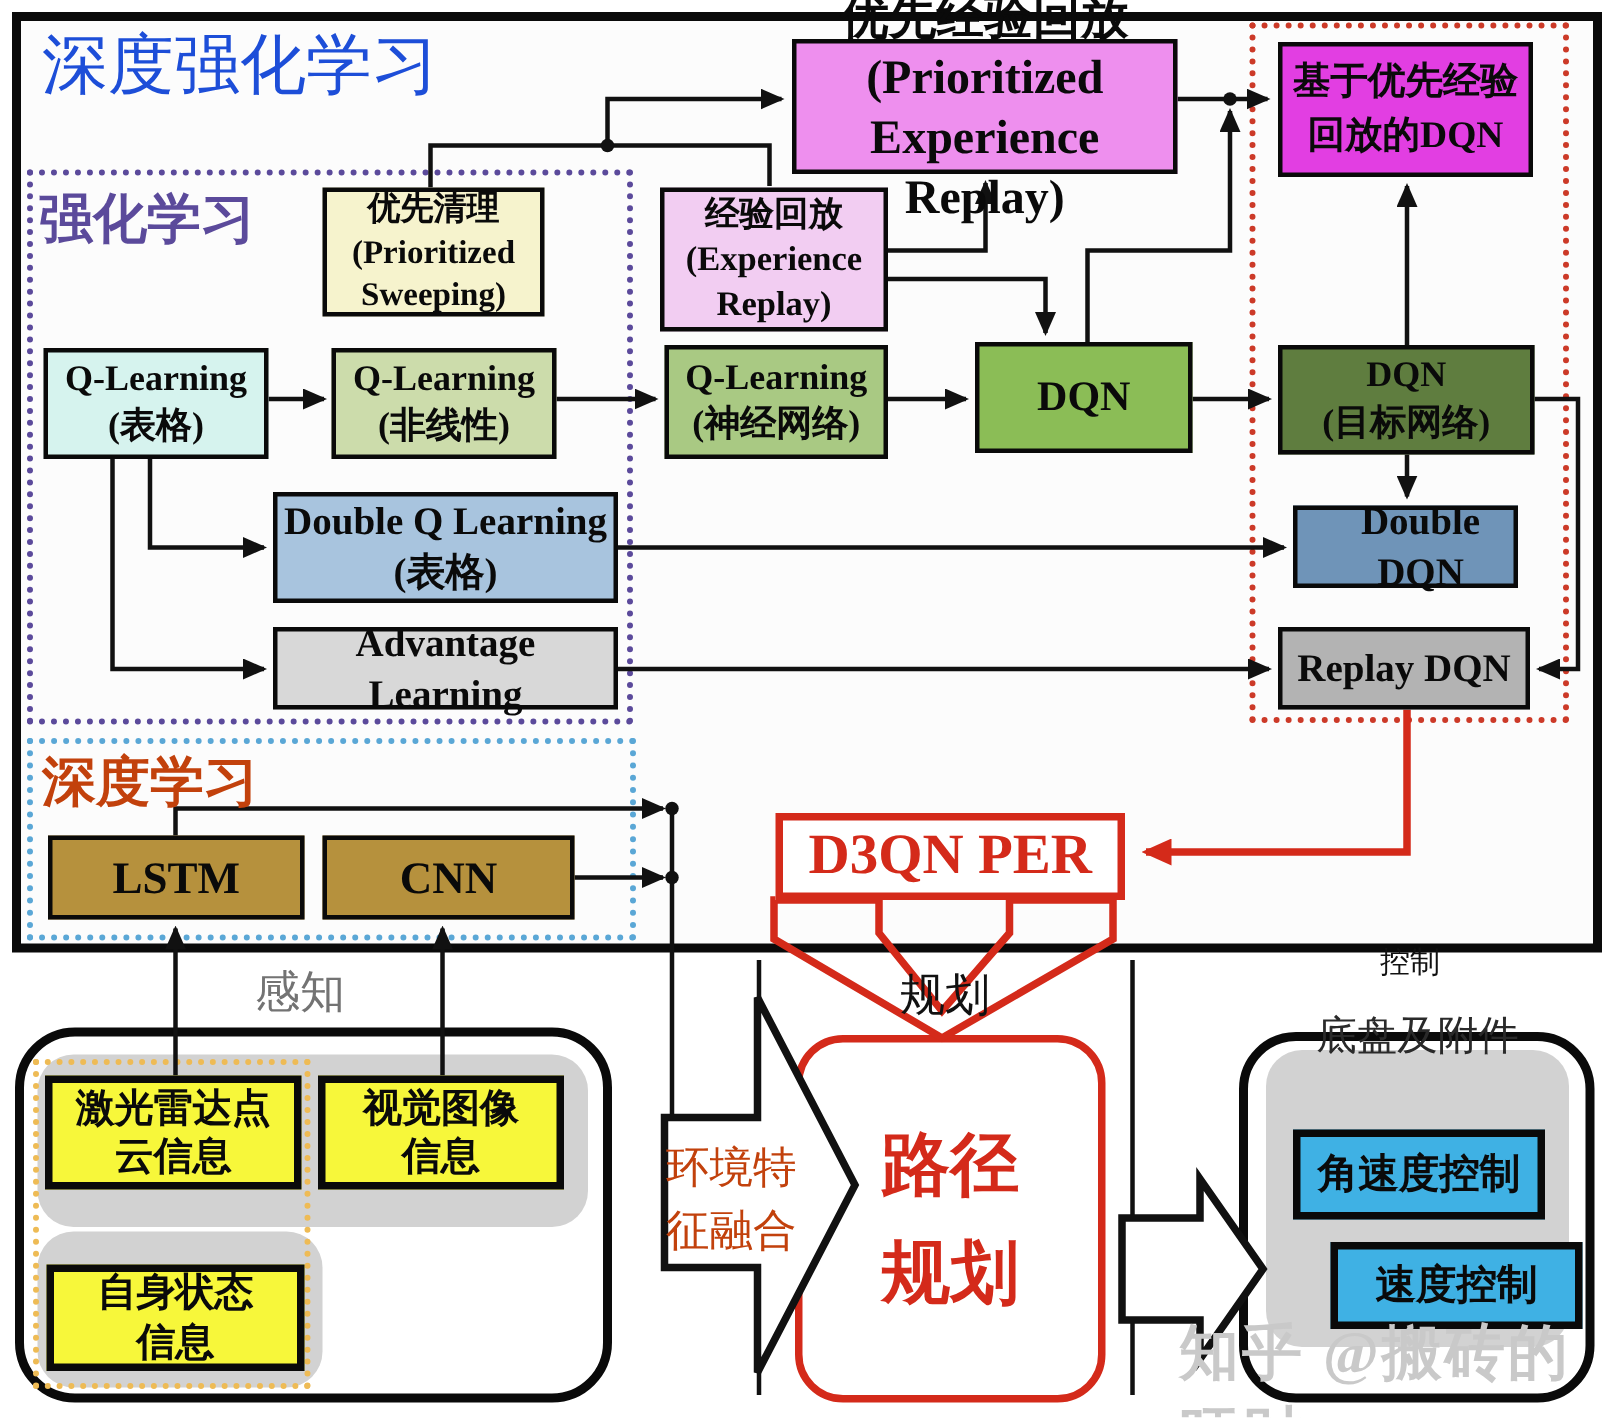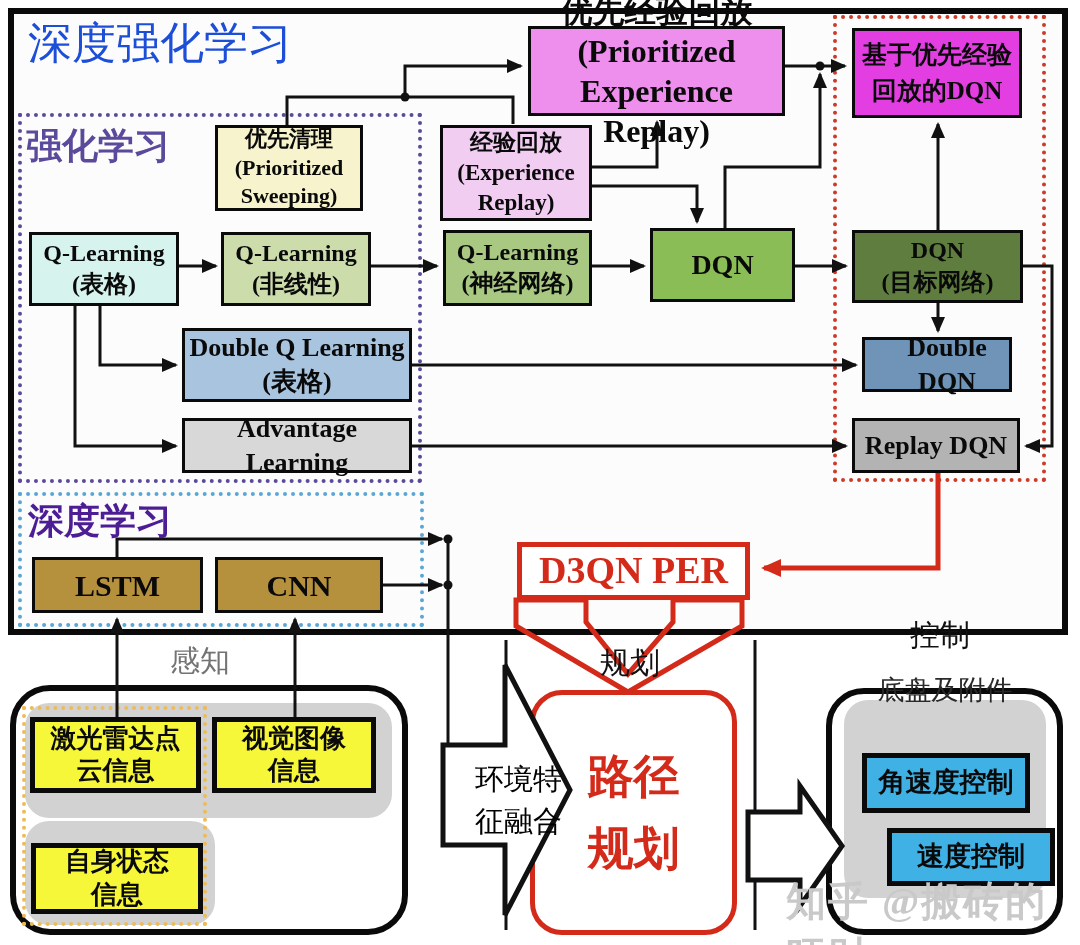--- a/index.html
+++ b/index.html
@@ -103,25 +103,25 @@
       <polygon stroke-linejoin="miter" points="516,600 516,626 628,692 742,626 742,600 673,600 673,622 628,674 586,622 586,600"></polygon>
     </g>
 
     <polygon fill="#ffffff" stroke="#111" stroke-width="5" points="443,745 505,745 505,665 570,790 505,915 505,845 443,845"></polygon>
 
     <polygon fill="#ffffff" stroke="#111" stroke-width="5" points="748,812 800,812 800,786 842,846 800,906 800,880 748,880"></polygon>
   </svg>
 
   <div class="abs lbl" style="left:28px;top:14px;font-size:44px;font-weight:normal;color:#1d4ed8;">深度强化学习</div>
   <div class="abs lbl" style="left:26px;top:122px;font-size:36px;font-weight:bold;color:#5b4a9b;">强化学习</div>
-  <div class="abs lbl" style="left:28px;top:497px;font-size:36px;font-weight:bold;color:#4c1d95;">深度学习</div>
+  <div class="abs lbl" style="left:28px;top:497px;font-size:36px;font-weight:bold;color:#c2410c;">深度学习</div>
   <div class="abs lbl" style="left:150px;top:641px;width:100px;text-align:center;font-size:30px;color:#737373;">感知</div>
   <div class="abs lbl" style="left:595px;top:643px;width:70px;text-align:center;font-size:30px;color:#111;">规划</div>
-  <div class="abs lbl" style="left:905px;top:615px;width:70px;text-align:center;font-size:30px;color:#111;">控制</div>
-  <div class="abs lbl" style="left:444px;top:758px;width:118px;text-align:right;font-size:29px;color:#000000;line-height:1.45;">环境特
+  <div class="abs lbl" style="left:905px;top:628px;width:70px;text-align:center;font-size:20px;color:#111;">控制</div>
+  <div class="abs lbl" style="left:444px;top:758px;width:118px;text-align:left;font-size:29px;color:#c2410c;line-height:1.45;">环境特
 征融合</div>
   <div class="abs lbl" style="left:844px;top:672px;width:202px;text-align:center;font-size:27px;color:#2a2a2a;">底盘及附件</div>
 
   <div class="abs bx" style="left:215px;top:125px;width:148px;height:86px;background:#f6f3cd;font-size:22px;">优先清理
 (Prioritized
 Sweeping)</div>
   <div class="abs bx" style="left:440px;top:125px;width:152px;height:96px;background:#f2cdf2;font-size:23px;">经验回放
 (Experience
 Replay)</div>
   <div class="abs bx" style="left:528px;top:26px;width:257px;height:90px;background:#ee8fee;font-size:32px;line-height:1.25;">优先经验回放

